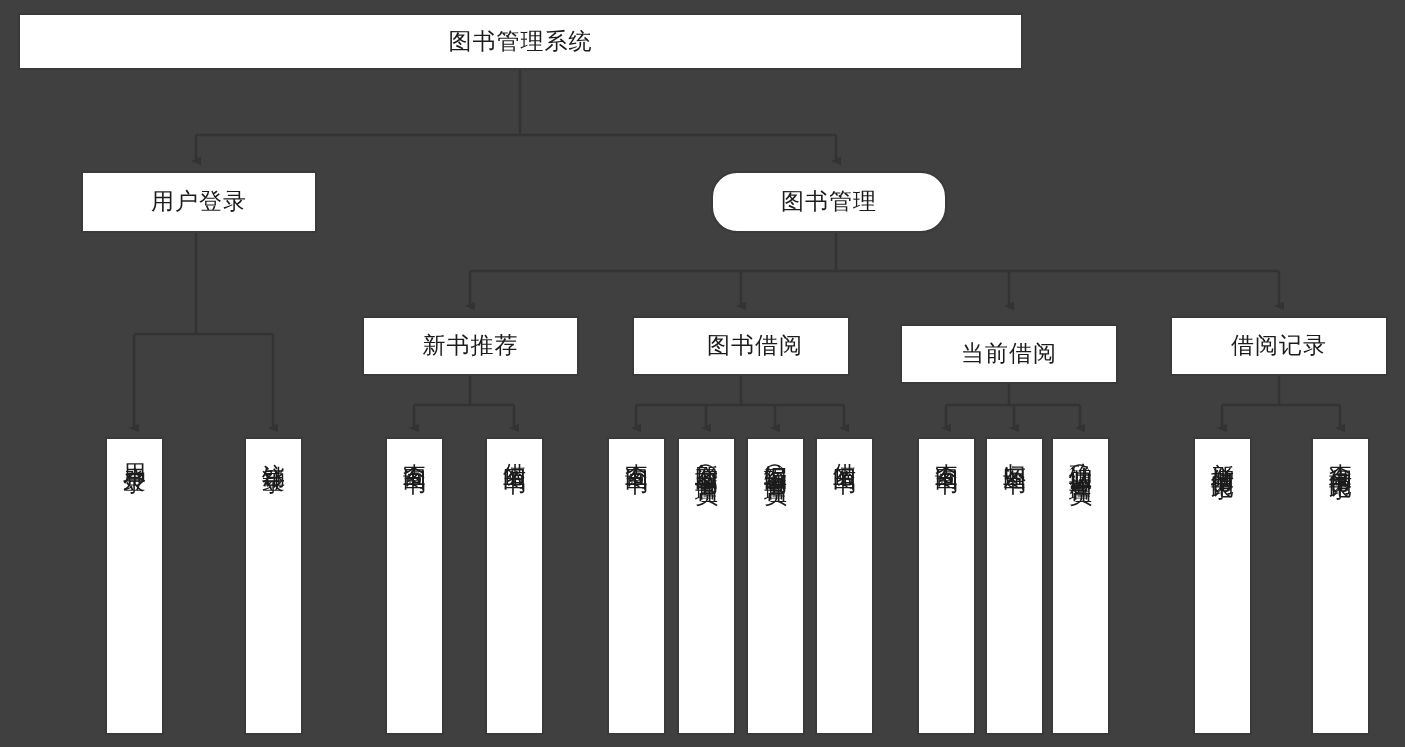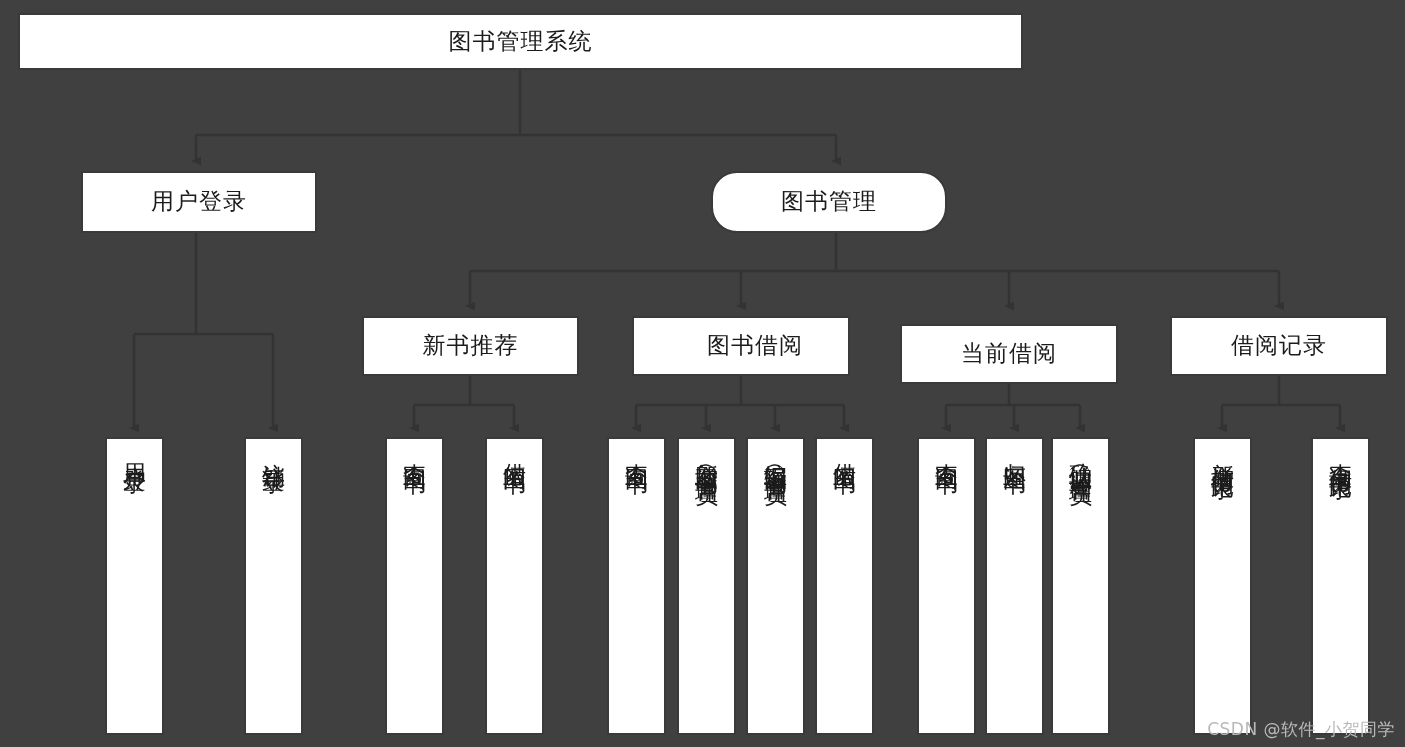--- a/index.html
+++ b/index.html
@@ -187,15 +187,14 @@
     <span class="node-label">确认归还（管理员）</span>
   </div>
 
   <div class="node v" style="left:1193px; top:437px; width:59px; height:298px;">
     <span class="node-label">新增借阅记录</span>
   </div>
   <div class="node v" style="left:1311px; top:437px; width:59px; height:298px;">
     <span class="node-label">查询借阅记录</span>
   </div>
 
-  <div class="watermark">CSDN @软件_小贺同学</div>
 
 </div>
 
 </body></html>

